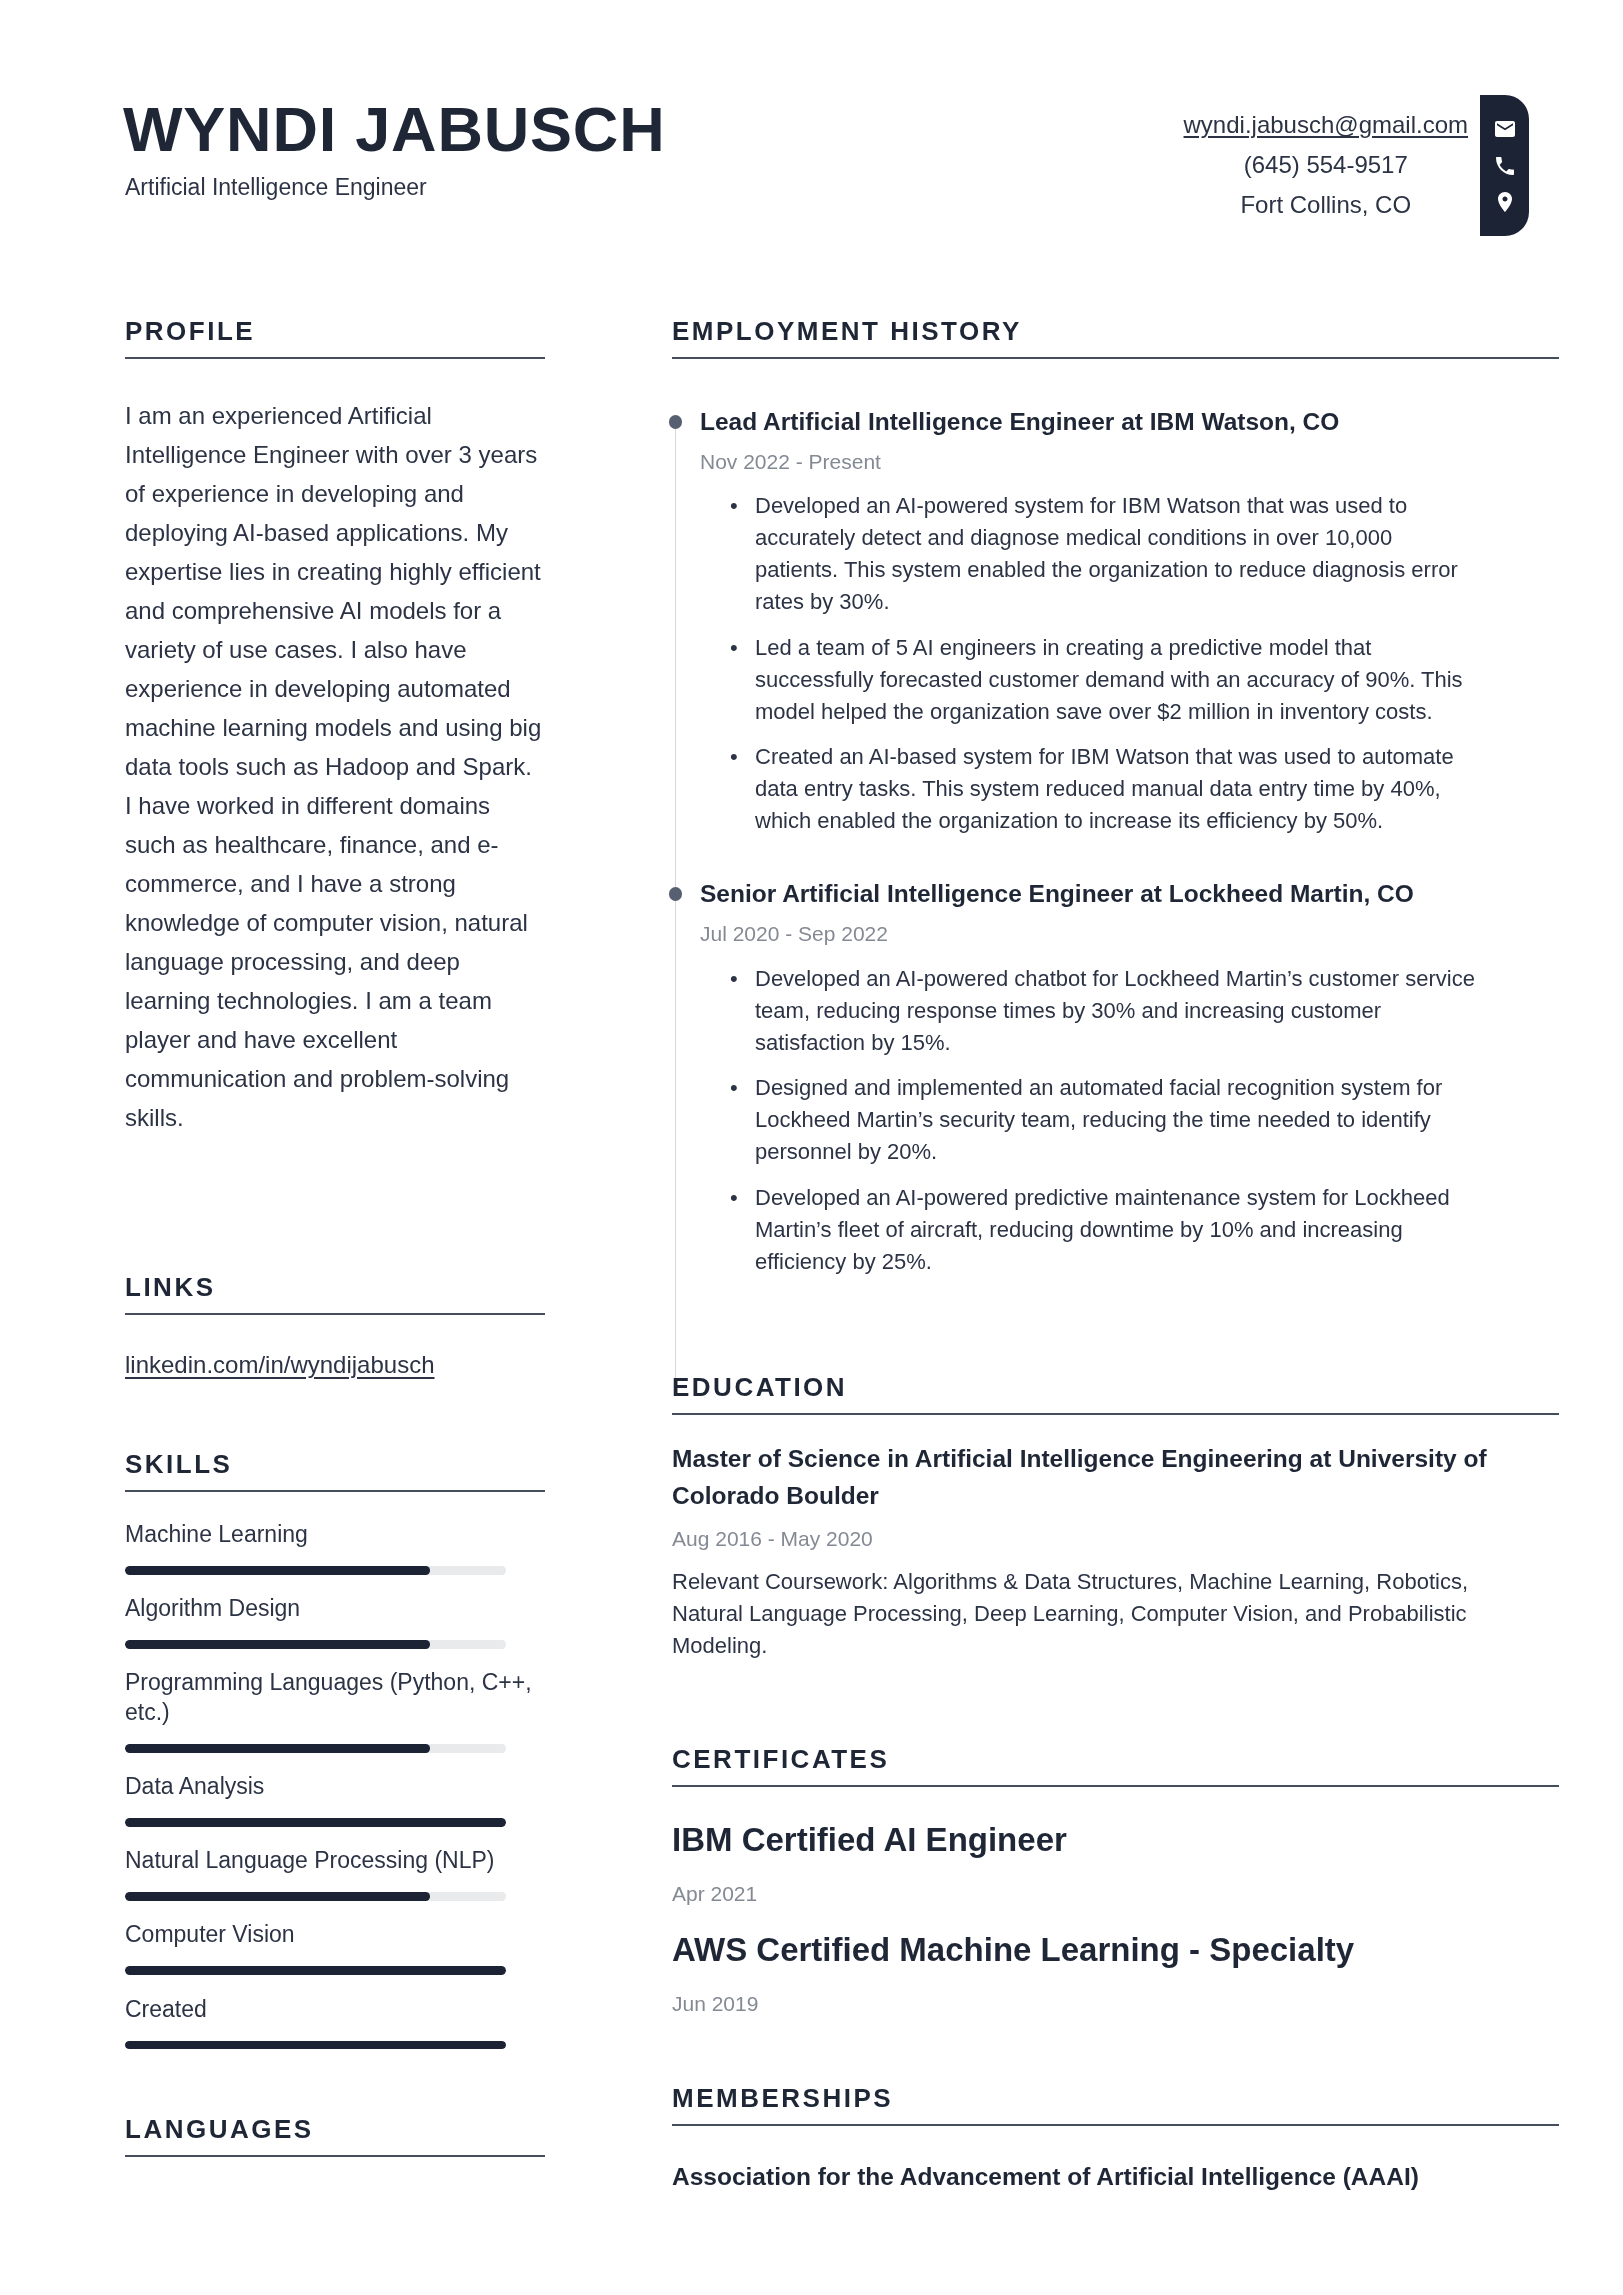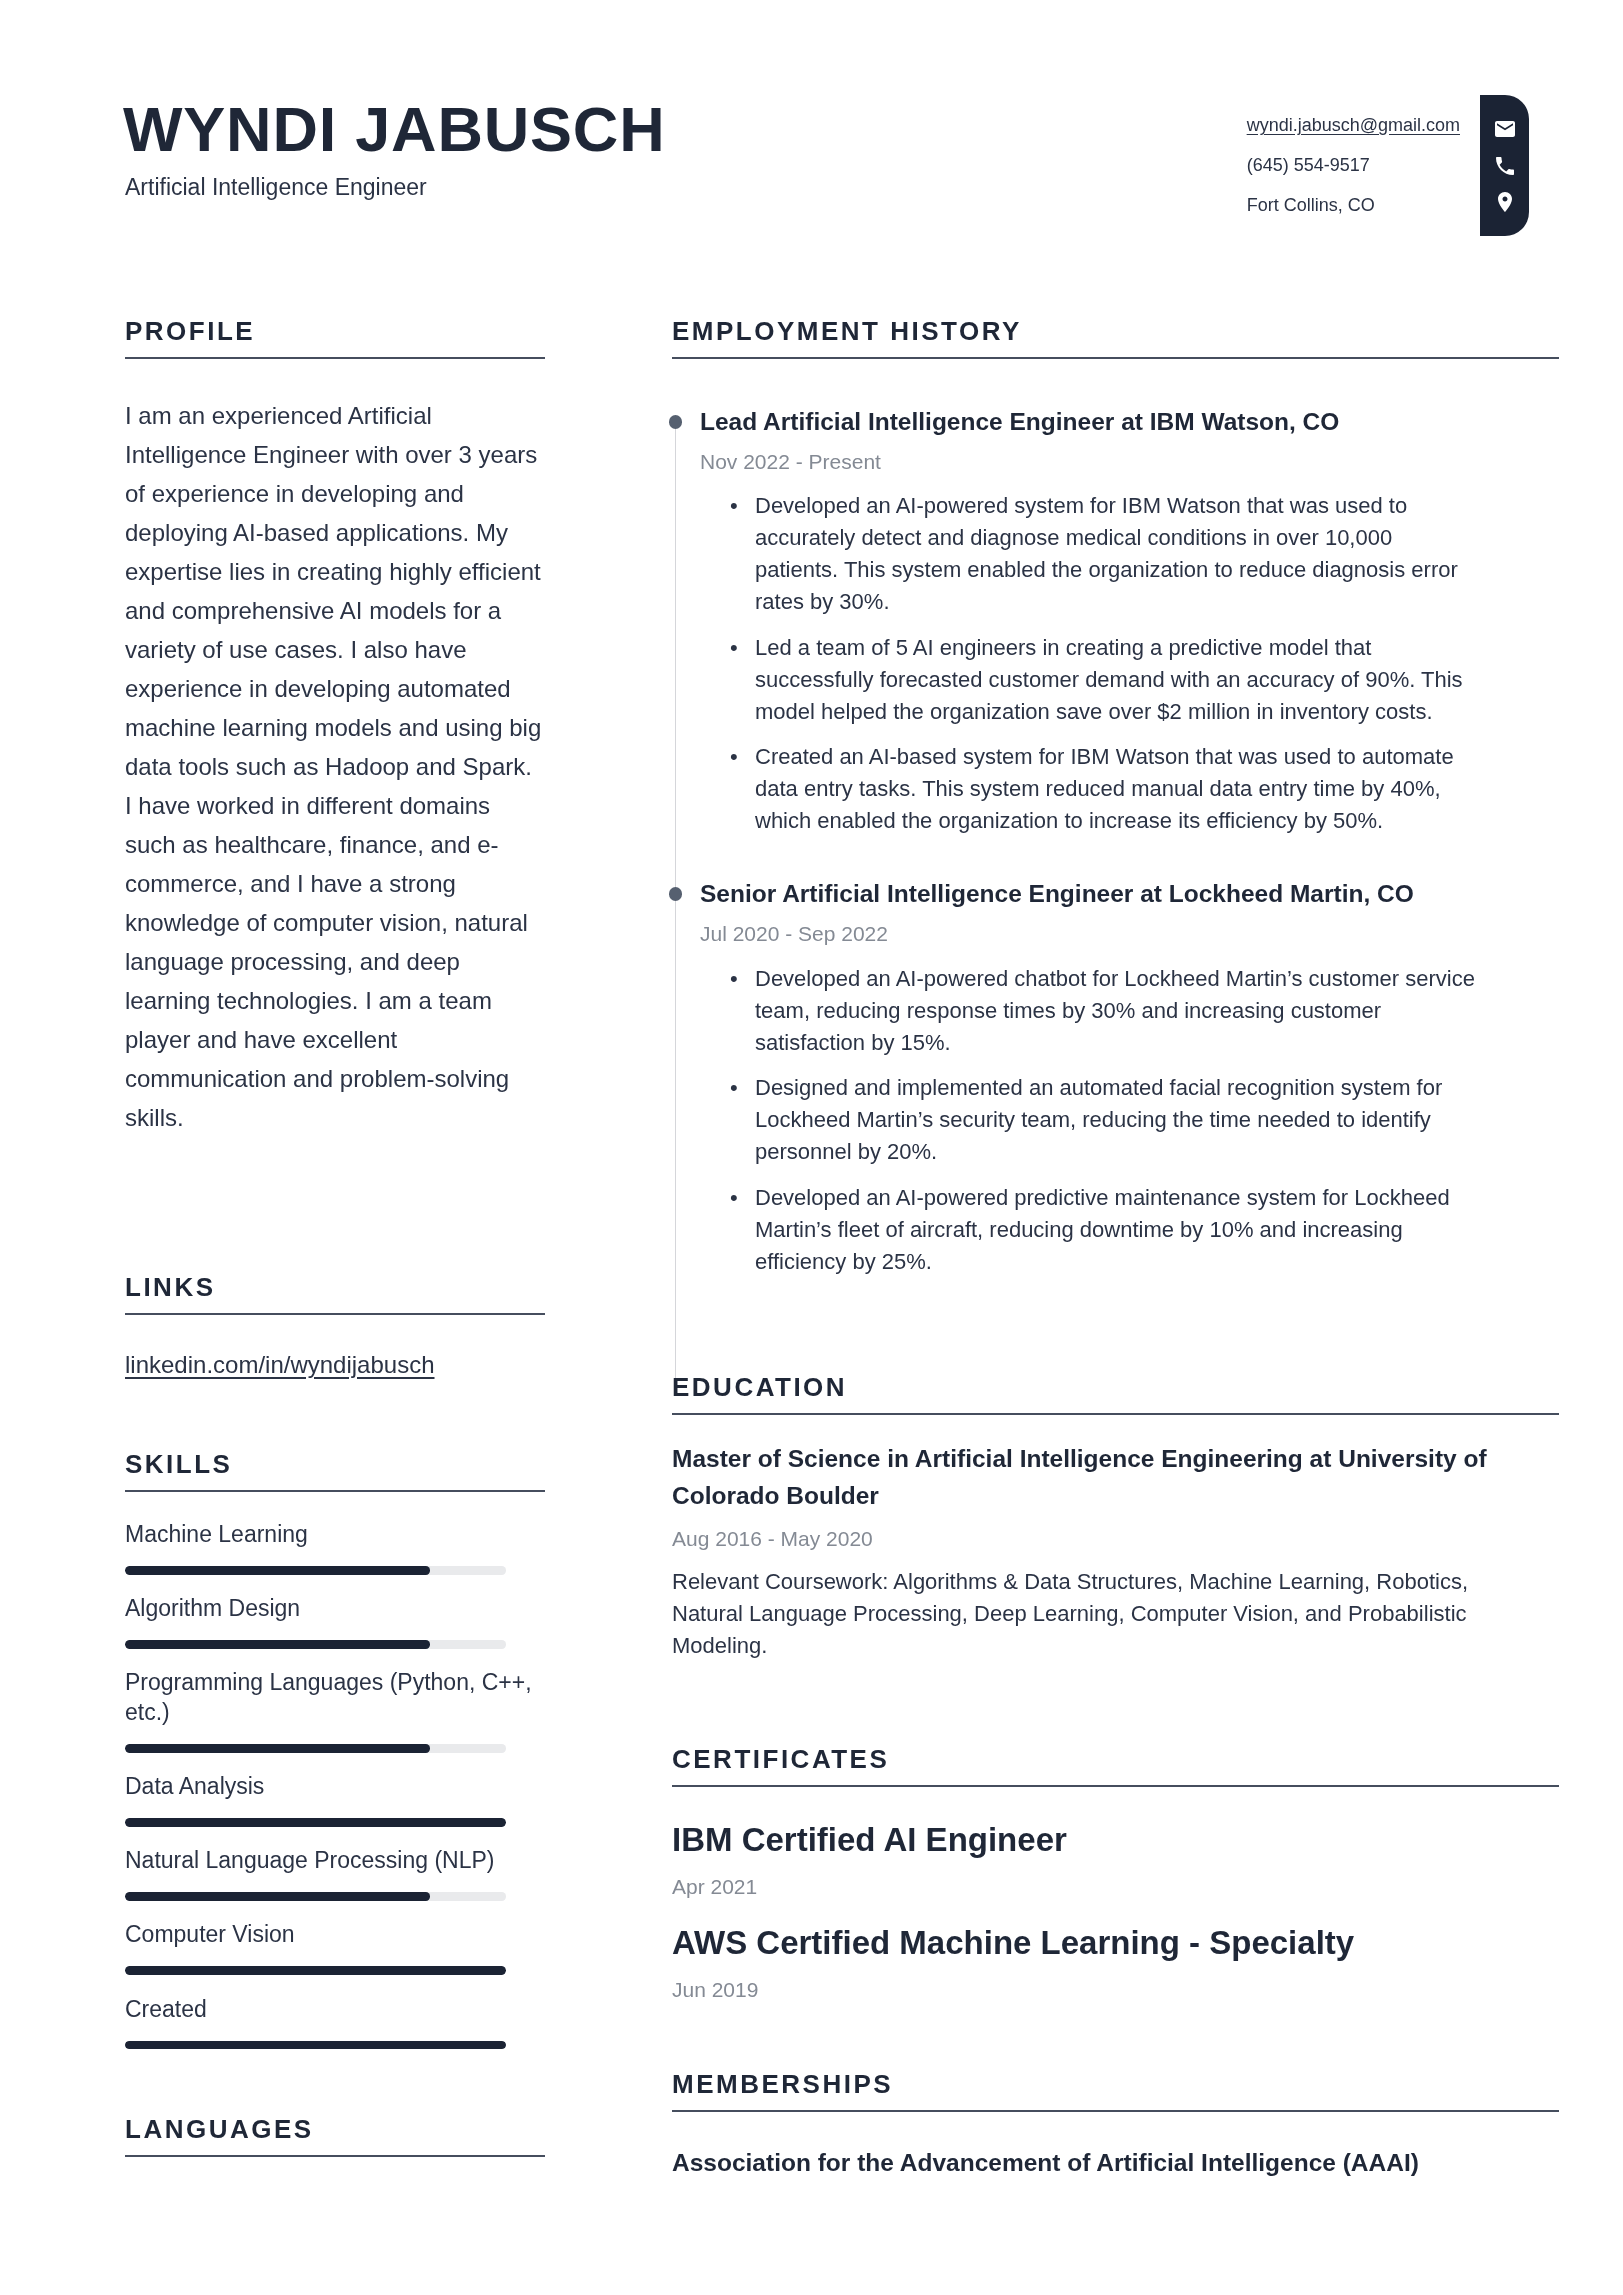--- a/index.html
+++ b/index.html
@@ -12,22 +12,22 @@
   .name {
     position:absolute; left:123px; top:98px; margin:0;
     font-size:63px; font-weight:700; letter-spacing:0.8px; line-height:1;
     color:#1f2737;
   }
   .subtitle {
     position:absolute; left:125px; top:173px;
     font-size:23px; line-height:29px; color:#2b3345;
   }
   .contact {
-    position:absolute; right:164px; top:105px; text-align:left;
-    font-size:18px; line-height:40px; color:#2b3345;
+    position:absolute; right:156px; top:105px; text-align:center;
+    font-size:24px; line-height:40px; color:#2b3345;
   }
   .contact a { color:#2b3345; text-decoration:underline; text-underline-offset:3.4px; }
   .icon-bar {
     position:absolute; left:1480px; top:95px; width:49px; height:141px;
     background:#1b2334; border-radius:0 24px 24px 0;
     display:flex; flex-direction:column; align-items:center; justify-content:center; gap:12.7px;
   }
   .icon-bar svg { display:block; width:24px; height:24px; fill:#ffffff; }
 
   
@@ -69,21 +69,21 @@
 
   .sec-education { margin-top:93px; }
   .degree { margin:25px 0 0; font-size:24.5px; font-weight:700; line-height:37px; color:#1f2737; max-width:854px; }
   .edu-date { margin-top:10px; }
   .coursework { margin:12px 0 0; font-size:22px; line-height:32px; max-width:812px; }
 
   .sec-certificates { margin-top:81px; }
   .cert-name { margin:0; font-size:33px; font-weight:700; line-height:34px; color:#1f2737; }
   .cert-1 { margin-top:36px; }
   .cert-2 { margin-top:24px; }
-  .cert-date { margin-top:15px; }
+  .cert-date { margin-top:22px; }
 
   .sec-memberships { margin-top:63px; }
   .membership-name { margin:34px 0 0; font-size:24.5px; font-weight:700; line-height:34px; color:#1f2737; }
 </style>
 </head>
 <body>
 
 <div class="page">
 
   <h1 class="name">WYNDI JABUSCH</h1>

